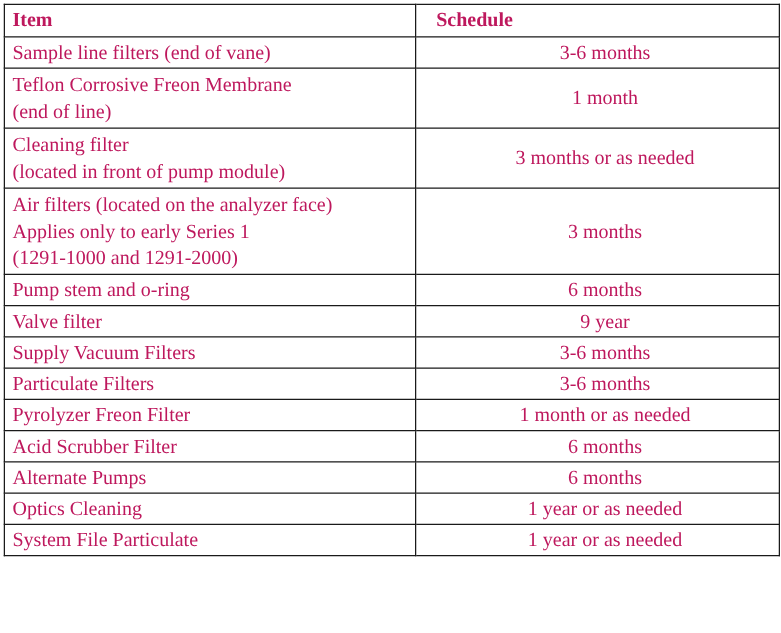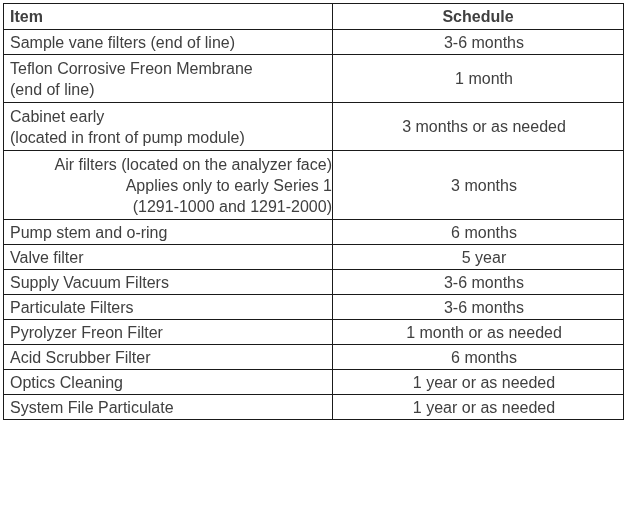--- a/index.html
+++ b/index.html
@@ -2,116 +2,120 @@
 <html><head>
   <meta charset="utf-8">
   <style>
     html, body { margin: 0; padding: 0; background: #ffffff; }
     body { width: 625px; height: 506px; position: relative; overflow: hidden; }
     table.sched {
       position: absolute;
       left: 3px; top: 3px;
       width: 620px;
       border-collapse: collapse;
-      font-family: Liberation Sans, sans-serif;
+      font-family: Liberation Serif, serif;
       font-size: 16px;
-      color: #404040;
+      color: #be185d;
       table-layout: fixed;
     }
     table.sched col.c1 { width: 329px; }
     table.sched col.c2 { width: 291px; }
     table.sched td, table.sched th {
       border: 1.5px solid #1a1a1a;
       padding: 0 0 0 6px;
       line-height: 21px;
       vertical-align: middle;
     }
     table.sched th {
       font-weight: bold;
       height: 25px;
     }
     table.sched th.item { text-align: left; }
-    table.sched th.sched-h { text-align: center; padding-left: 0; }
+    table.sched th.sched-h { text-align: left; padding-left: 16px; }
     table.sched td.sched-c { text-align: center; padding-left: 12px; margin-left: 12px; }
     tr.r1 td { height: 24px; }
     tr.r2 td { height: 47px; }
     tr.r3 td { height: 24px; }
     tr.r4 td { height: 47px; }
-    tr.r5 td { height: 68px; text-align: right; }
+    tr.r5 td { height: 68px; }
     tr.rs td { height: 24px; }
     .line { display: block; }
   </style>
 </head>
 <body>
 
 <table class="sched">
   <colgroup>
       <col class="c1">
       <col class="c2">
     </colgroup>
   <thead>
     <tr>
       <th class="item">Item</th>
       <th class="sched-h">Schedule</th>
     </tr>
   </thead>
   <tbody>
     <tr class="r1">
       <td>
-          <span class="line">Sample vane filters (end of line)</span>
+          <span class="line">Sample line filters (end of vane)</span>
         </td>
       <td class="sched-c">3-6 months</td>
     </tr>
     <tr class="r2">
       <td>
         <span class="line">Teflon Corrosive Freon Membrane</span>
         <span class="line">(end of line)</span>
       </td>
       <td class="sched-c">1 month</td>
     </tr>
     <tr class="r4">
       <td>
-        <span class="line">Cabinet early</span>
+        <span class="line">Cleaning filter</span>
         <span class="line">(located in front of pump module)</span>
       </td>
       <td class="sched-c">3 months or as needed</td>
     </tr>
     <tr class="r5">
       <td>
         <span class="line">Air filters (located on the analyzer face)</span>
         <span class="line">Applies only to early Series 1</span>
         <span class="line">(1291-1000 and 1291-2000)</span>
       </td>
       <td class="sched-c">3 months</td>
     </tr>
     <tr class="rs">
       <td>Pump stem and o-ring</td>
       <td class="sched-c">6 months</td>
     </tr>
     <tr class="rs">
       <td>Valve filter</td>
-      <td class="sched-c">5 year</td>
+      <td class="sched-c">9 year</td>
     </tr>
     <tr class="rs">
       <td>Supply Vacuum Filters</td>
       <td class="sched-c">3-6 months</td>
     </tr>
     <tr class="rs">
       <td>Particulate Filters</td>
       <td class="sched-c">3-6 months</td>
     </tr>
     <tr class="rs">
       <td>Pyrolyzer Freon Filter</td>
       <td class="sched-c">1 month or as needed</td>
     </tr>
     <tr class="rs">
       <td>Acid Scrubber Filter</td>
       <td class="sched-c">6 months</td>
     </tr>
     <tr class="rs">
+      <td>Alternate Pumps</td>
+      <td class="sched-c">6 months</td>
+    </tr>
+    <tr class="rs">
       <td>Optics Cleaning</td>
       <td class="sched-c">1 year or as needed</td>
     </tr>
     <tr class="rs">
       <td>System File Particulate</td>
       <td class="sched-c">1 year or as needed</td>
     </tr>
   </tbody>
 </table>
 

